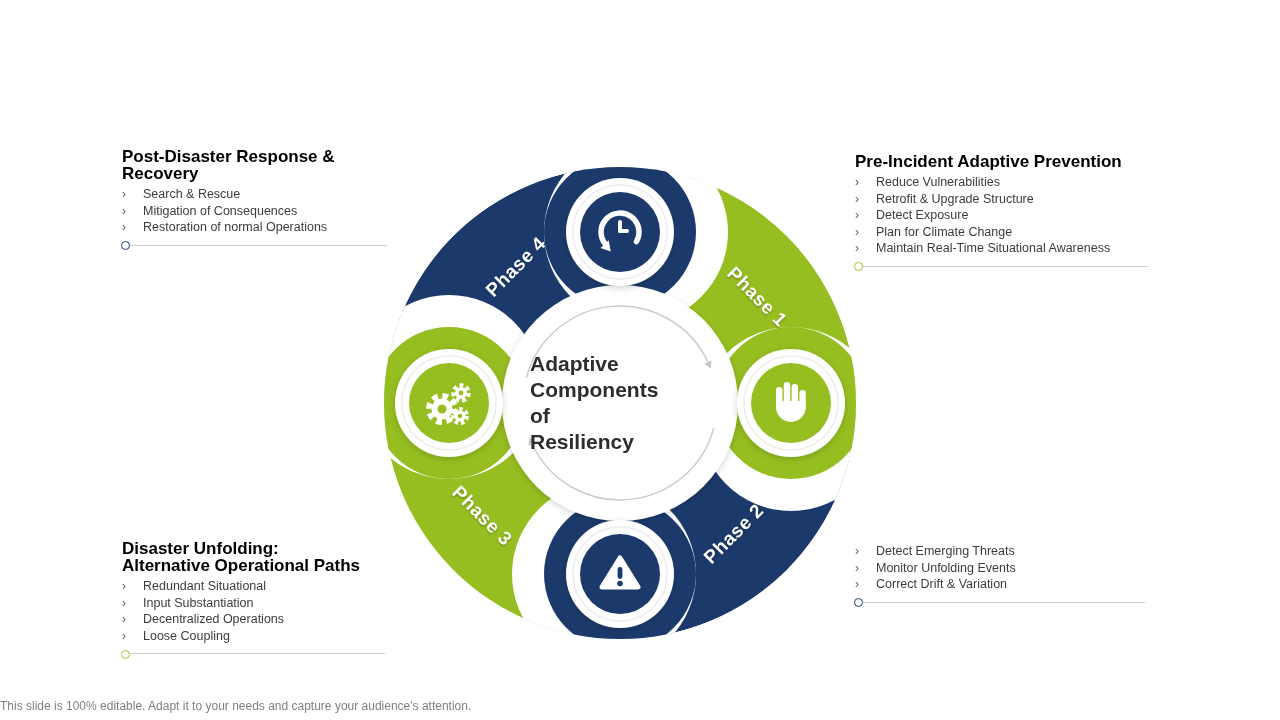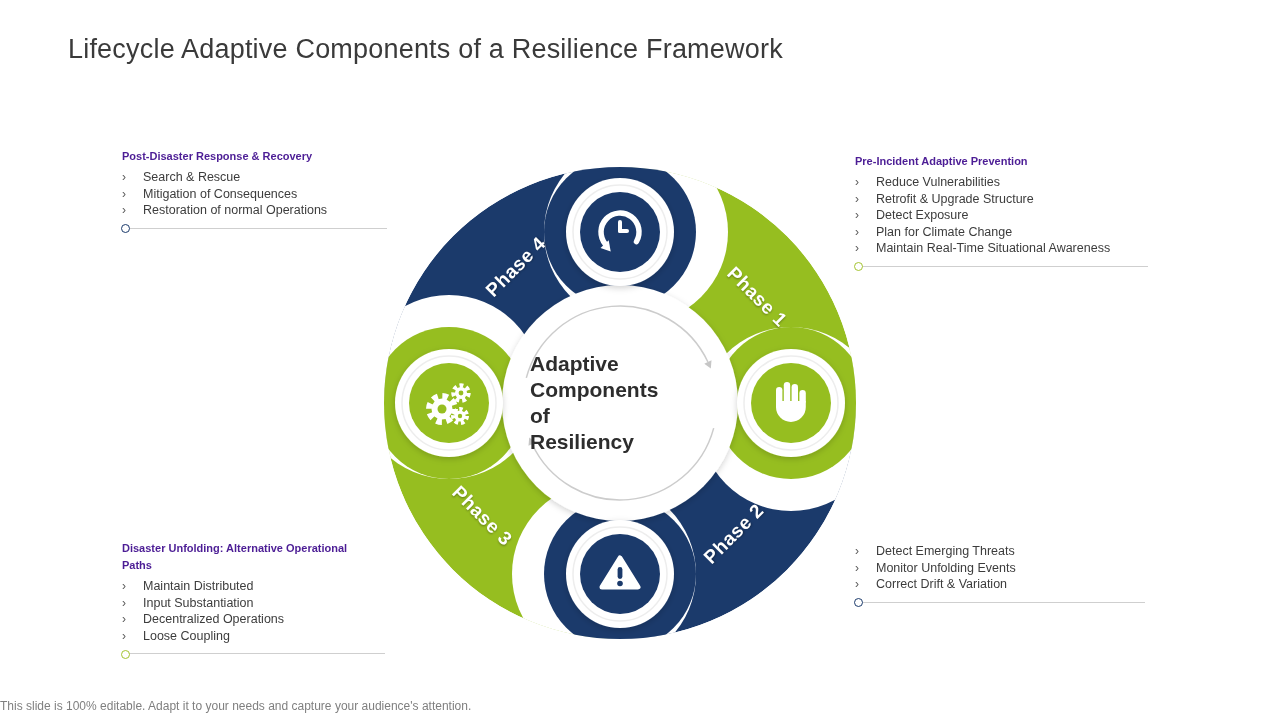--- a/index.html
+++ b/index.html
@@ -7,21 +7,21 @@
     position:relative;width:1280px;height:720px;background:#ffffff;
     font-family:"Liberation Sans", sans-serif;overflow:hidden;margin:0 auto;
   }
   .title{
     position:absolute;left:68px;top:34px;margin:0;
     font-size:27px;font-weight:400;color:#3a3a3a;letter-spacing:0.2px;
   }
   
   .block{position:absolute;color:#3a3a3a;}
   .block h2{
-    margin:0 0 4px 0;font-size:11px;line-height:17px;font-weight:700;color:#4c1d95;
+    margin:0 0 4px 0;font-size:17px;line-height:17px;font-weight:700;color:#000000;
   }
   .block ul{list-style:none;margin:0;padding:0;}
   .block li{display:flex;font-size:12.5px;line-height:16.5px;color:#3c3c3c;}
   .block .mk{width:21px;flex:0 0 21px;color:#5a5a5a;font-size:12px;}
   .rule{position:relative;border-top:1px solid #cfcfcf;margin-top:9px;}
   .rule .dot{
     position:absolute;left:-1px;top:-4.5px;width:7px;height:7px;border-radius:50%;
     background:#fff;border:1.5px solid #1B3A6B;
   }
   .rule .dot.green{border-color:#A3C42F;}
@@ -54,21 +54,20 @@
   .footer{
     position:absolute;left:0;bottom:7px;width:100%;
     font-size:12px;color:#7f7f7f;
   }
 </style>
 </head>
 <body>
 
 <div class="slide">
 
-  <h1 class="title">Lifecycle Adaptive Components of a Resilience Framework</h1>
 
   <section class="block b-tl">
     <h2>Post-Disaster Response &amp; Recovery</h2>
     <ul>
       <li>
           <span class="mk">›</span>
           <span>Search &amp; Rescue</span>
         </li>
       <li>
           <span class="mk">›</span>
@@ -111,21 +110,21 @@
     <div class="rule">
         <span class="dot green"></span>
       </div>
   </section>
 
   <section class="block b-bl">
     <h2>Disaster Unfolding: Alternative Operational Paths</h2>
     <ul>
       <li>
           <span class="mk">›</span>
-          <span>Maintain Distributed</span>
+          <span>Redundant Situational</span>
         </li>
       <li>
           <span class="mk">›</span>
           <span>Input Substantiation</span>
         </li>
       <li>
           <span class="mk">›</span>
           <span>Decentralized Operations</span>
         </li>
       <li>

